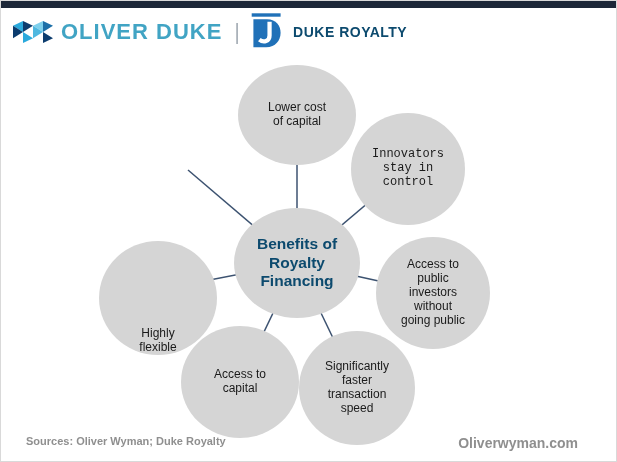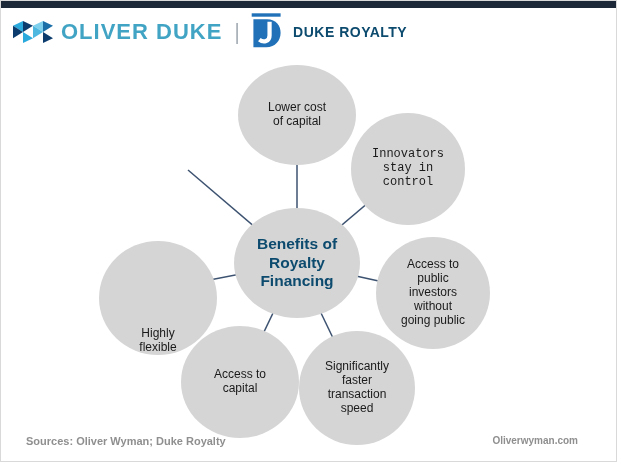--- a/index.html
+++ b/index.html
@@ -99,21 +99,21 @@
     left: 25px; top: 434px;
     color: #8f8f8f;
     font-size: 11px;
     font-weight: bold;
     z-index: 3;
   }
   .footer-site {
     position: absolute;
     right: 38px; top: 434px;
     color: #8f8f8f;
-    font-size: 10px;
+    font-size: 14px;
     font-weight: bold;
     z-index: 3;
   }
 </style>
 </head>
 <body>
 
 <div class="screen">
 
   <div class="top-bar"></div>

